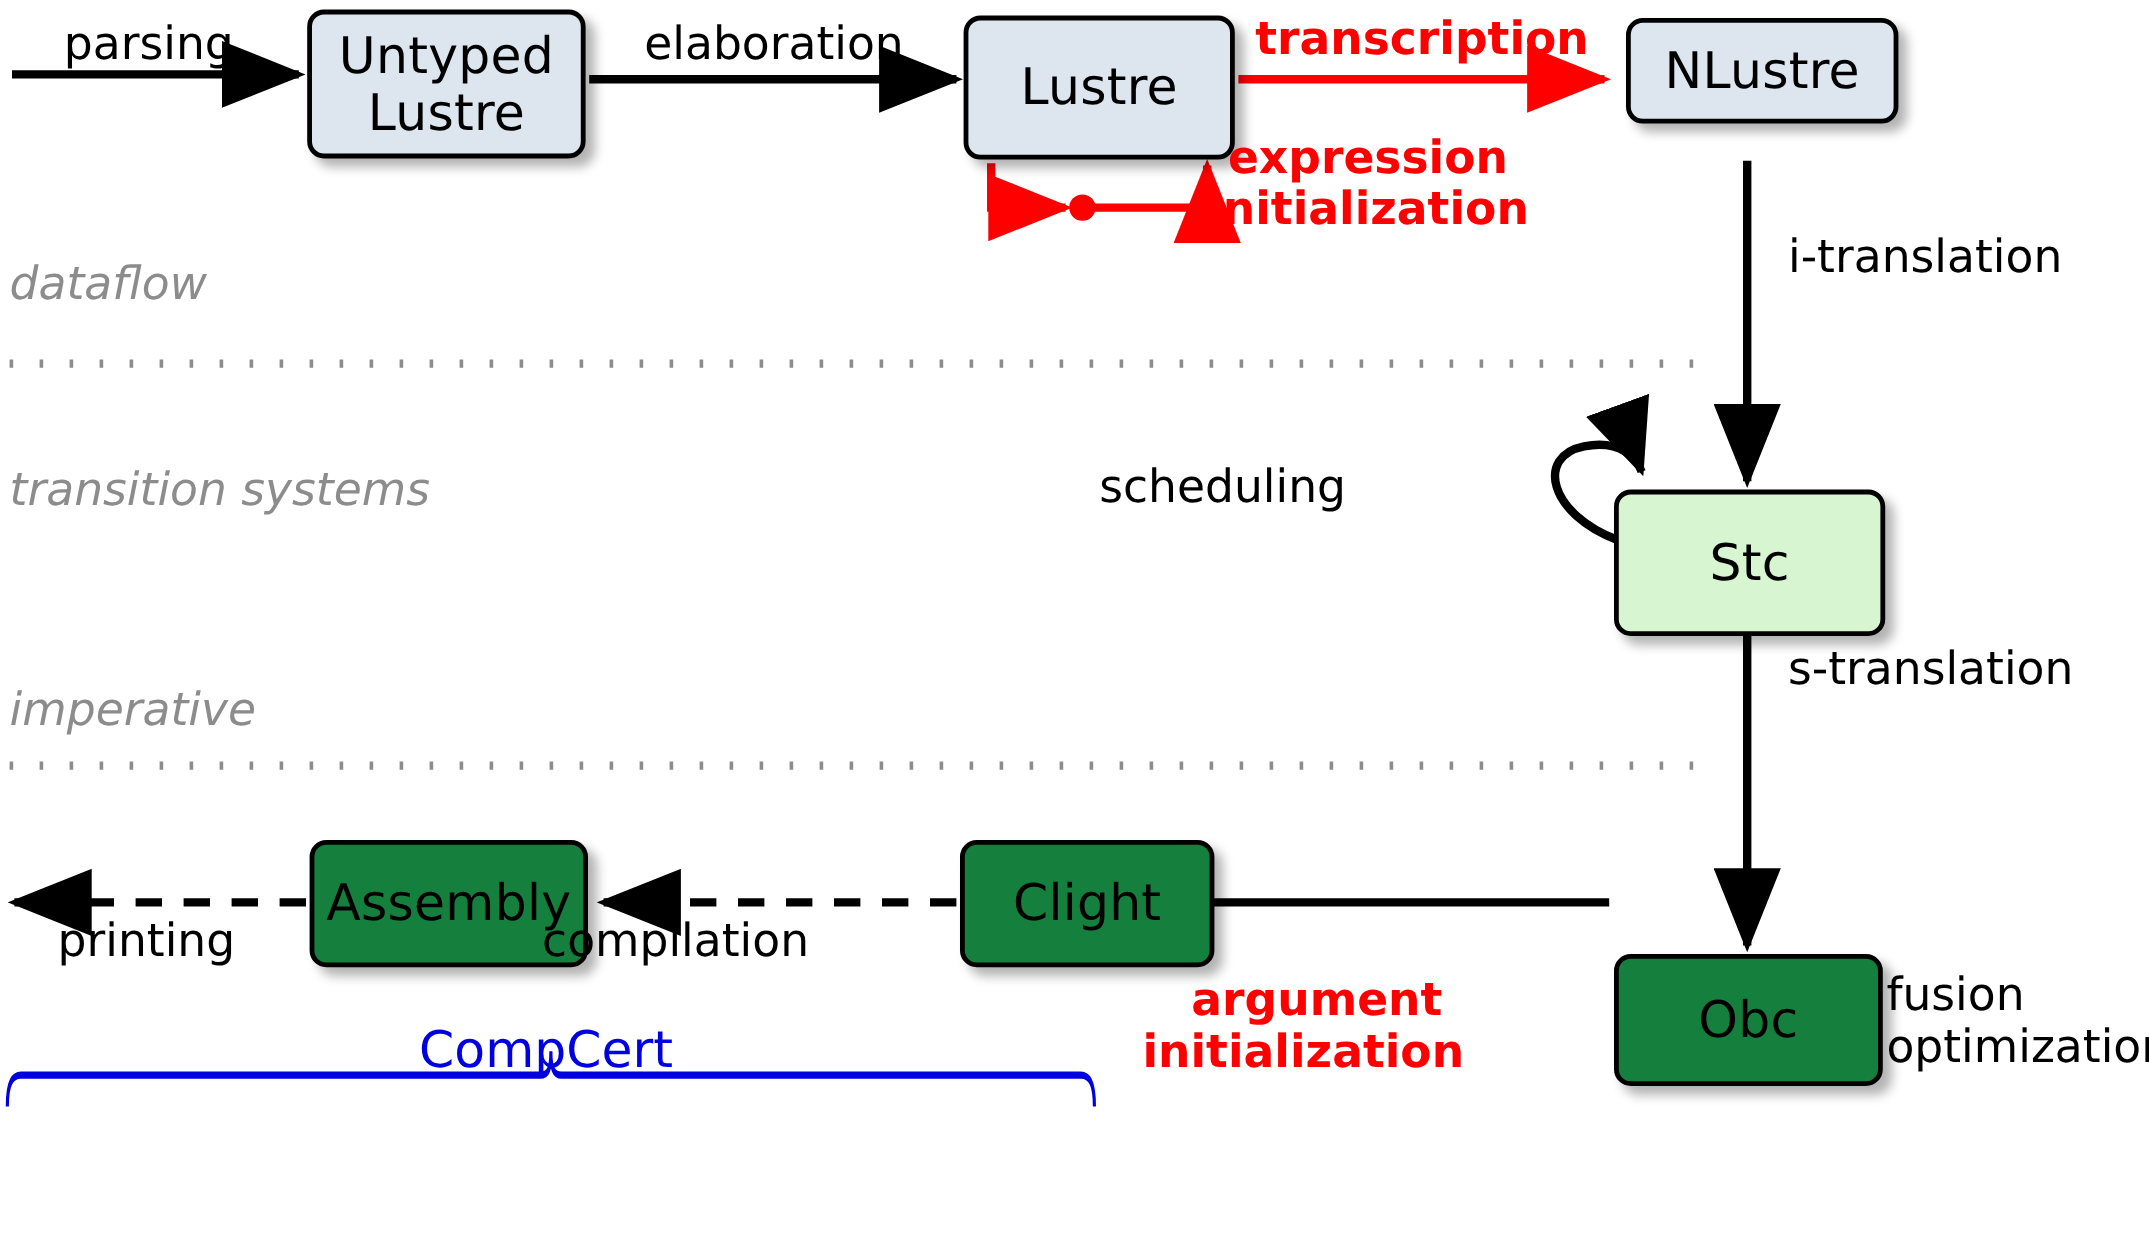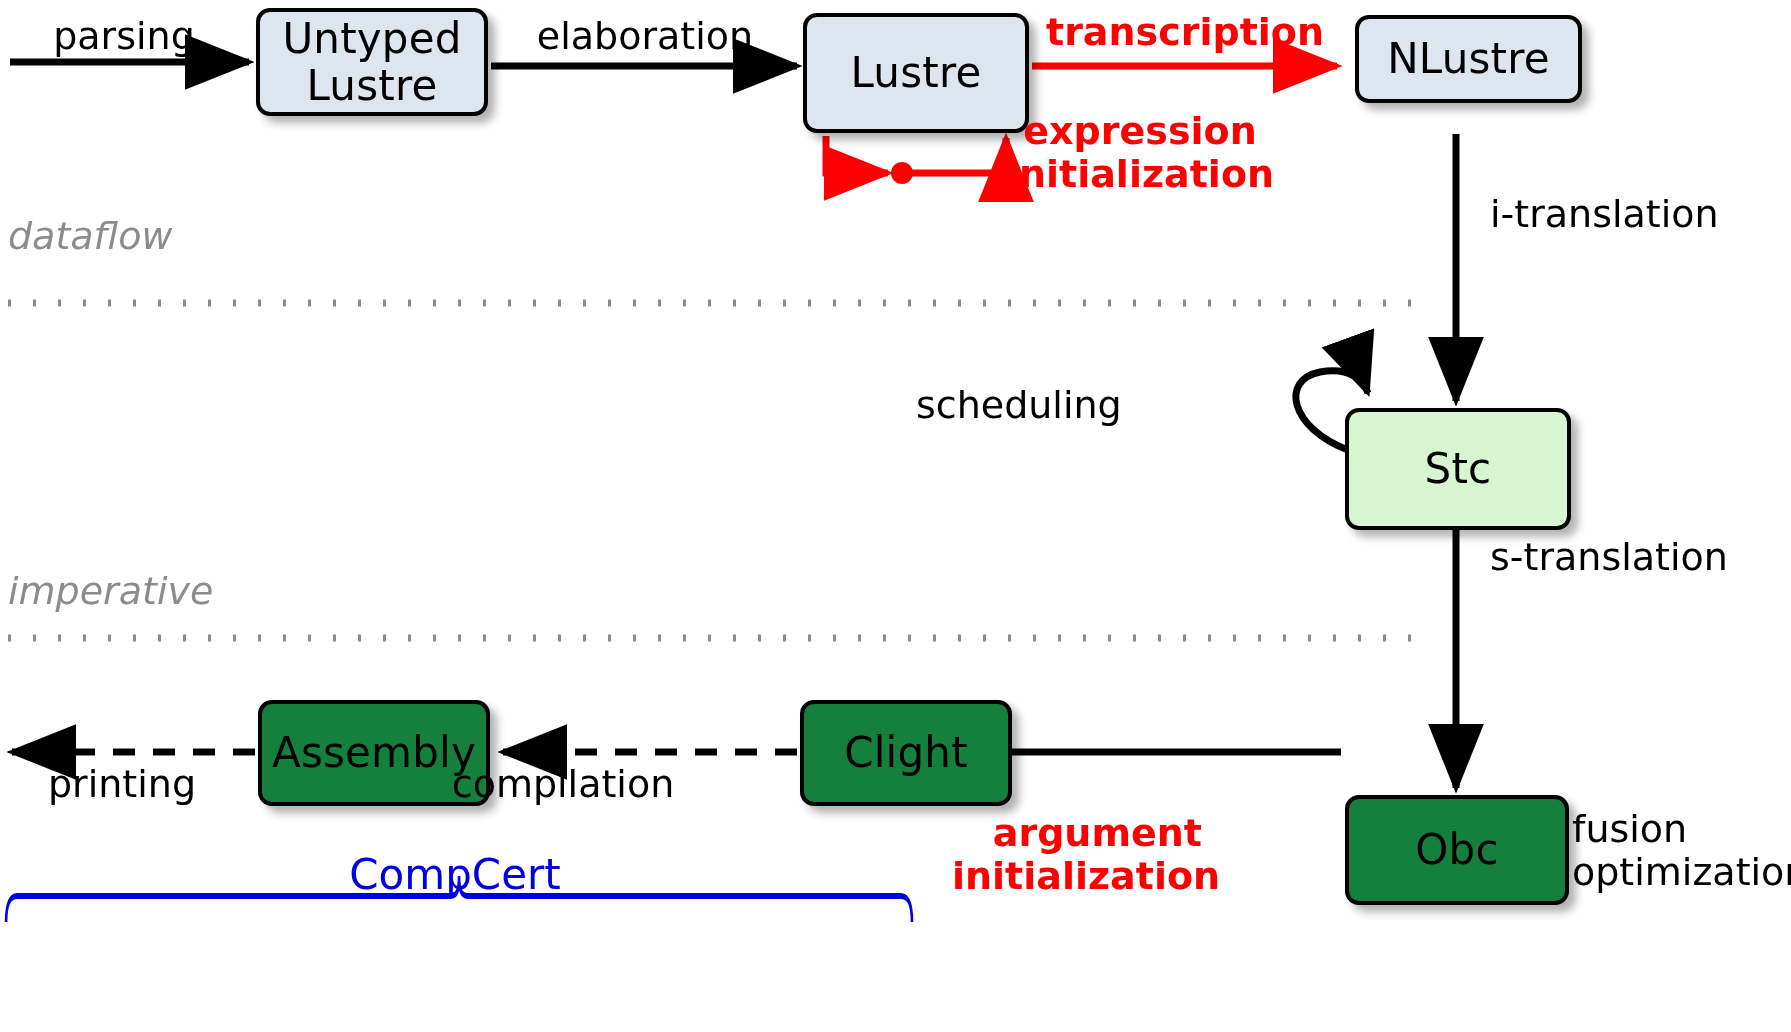--- a/index.html
+++ b/index.html
@@ -107,21 +107,21 @@
     <path d="M1471,857 L1378,857 L1378,806" fill="none" stroke="#ff0000" stroke-width="7" marker-end="url(#ah-red)"></path>
     <circle cx="1475" cy="857" r="13" fill="#ff0000"></circle>
 
     <line x1="8" y1="303" x2="1425" y2="303" stroke="#8c8c8c" stroke-width="7" stroke-linecap="butt" stroke-dasharray="3 22"></line>
     <line x1="8" y1="638" x2="1425" y2="638" stroke="#8c8c8c" stroke-width="7" stroke-linecap="butt" stroke-dasharray="3 22"></line>
 
     <path d="M14,922 C14,902 24,896 40,896 L1030,896 C1046,896 1050,890 1050,876
              C1050,890 1055,896 1070,896 L2060,896 C2076,896 2086,902 2086,922" fill="none" stroke="#0000e0" stroke-width="6" transform="translate(0,0) scale(0.4372,1)"></path>
   </svg>
 
-  <div class="node node-blue" style="left:256px; top:8px; width:232px; height:108px;">
+  <div class="node node-blue" style="left:256px; top:8px; width:232px; height:124px;">
     <div>
       <div>Untyped</div>
       <div>Lustre</div>
     </div>
   </div>
 
   <div class="node node-blue" style="left:803px; top:13px; width:226px; height:120px;">
     <span>Lustre</span>
   </div>
 
@@ -173,18 +173,19 @@
     <div>fusion</div>
     <div>optimization</div>
   </div>
 
   <div class="lbl ctr" style="left:563px; top:762px;">compilation</div>
 
   <div class="lbl ctr" style="left:122px; top:762px;">printing</div>
 
   <div class="lbl lbl-gray" style="left:8px; top:214px;">dataflow</div>
 
+  <div class="lbl lbl-gray" style="left:8px; top:386px;">transition systems</div>
 
   <div class="lbl lbl-gray" style="left:8px; top:569px;">imperative</div>
 
   <div class="lbl lbl-blue ctr" style="left:455px; top:850px;">CompCert</div>
 
 </div>
 
 </body></html>

